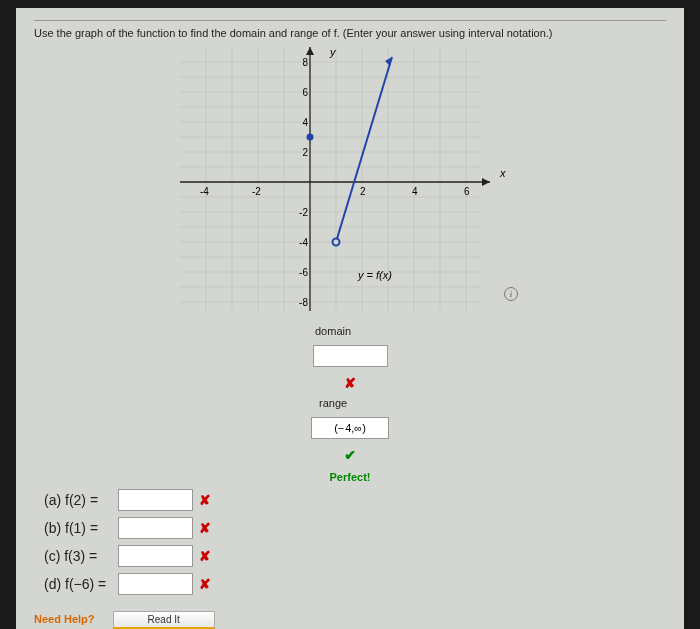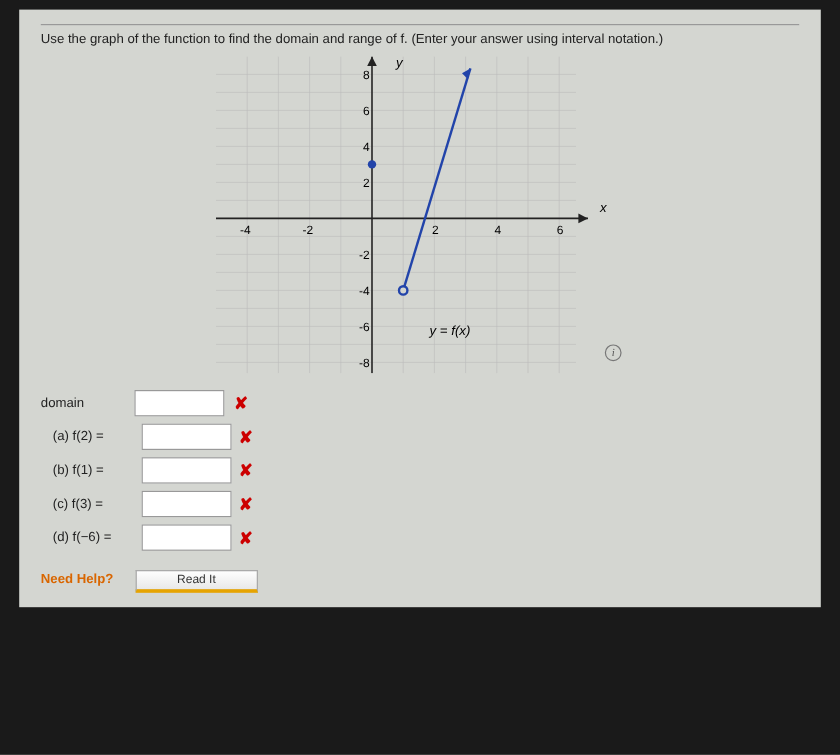--- a/index.html
+++ b/index.html
@@ -49,20 +49,21 @@
       font-style: italic;
       text-align: center;
       line-height: 12px;
       font-family: serif;
     }
     .answer-row {
       display: flex;
       align-items: center;
       margin: 6px 0;
       gap: 8px;
+      flex-direction: column;
     }
     .label { width: 70px; font-size: 11px; }
     .label.narrow { width: 62px; }
     input.answer-input {
       height: 22px;
       border: 1px solid #999;
       background: #fff;
       font-family: inherit;
       font-size: 11px;
       padding: 0 4px;
@@ -75,21 +76,21 @@
     .sub-question {
       font-size: 11px;
       margin: 14px 0 6px 0;
     }
     .sub-row {
       display: flex;
       align-items: center;
       margin: 6px 0 6px 10px;
       gap: 6px;
     }
-    .sub-label { font-size: 11px; width: 68px; }
+    .sub-label { font-size: 14px; width: 68px; }
     .need-help {
       margin-top: 16px;
       font-size: 11px;
       color: #222;
     }
     .need-help b { color: #d96600; font-weight: bold; margin-right: 15px; }
     .read-it {
       display: inline-block;
       padding: 2px 34px;
       font-size: 10px;
@@ -179,20 +180,26 @@
     </svg>
     <div class="info-circle">i</div>
   </div>
 
   <div class="answer-row">
     <span class="label">domain</span>
     <input class="answer-input blank" value="" style="">
     <span class="x-mark">✘</span>
   </div>
 
+  <div class="answer-row">
+    <span class="label narrow">range</span>
+    <input class="answer-input filled" value="(− 4,∞)" style="">
+    <span class="check-mark">✔</span>
+    <span class="perfect">Perfect!</span>
+  </div>
 
 
   <div class="sub-row">
     <span class="sub-label">(a)  f(2) =</span>
     <input class="answer-input blank" value="" style="">
     <span class="x-mark">✘</span>
   </div>
 
   <div class="sub-row">
     <span class="sub-label">(b)  f(1) =</span>

